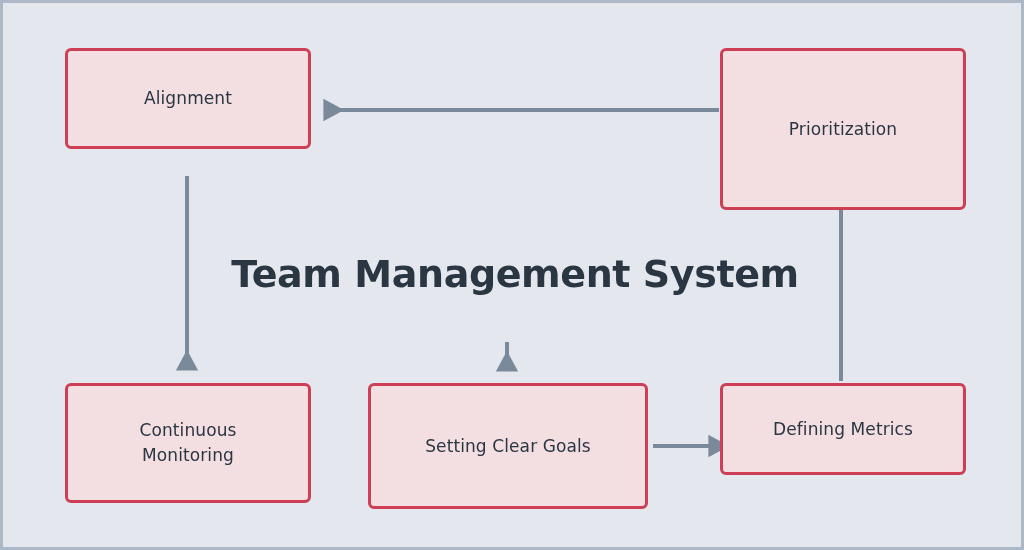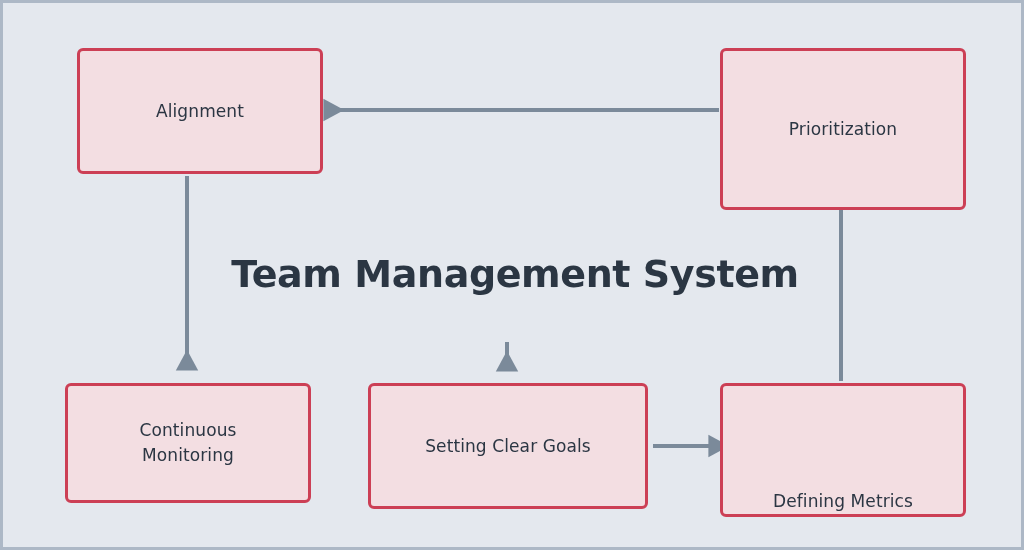--- a/index.html
+++ b/index.html
@@ -87,36 +87,36 @@
 
     <line x1="184" y1="173" x2="184" y2="366" stroke="#7b8a9a" stroke-width="4" marker-end="url(#ah-down)"></line>
 
     <line x1="504" y1="339" x2="504" y2="367" stroke="#7b8a9a" stroke-width="4" marker-end="url(#ah-down)"></line>
 
     <line x1="650" y1="443" x2="707" y2="443" stroke="#7b8a9a" stroke-width="4" marker-end="url(#ah-right)"></line>
 
     <line x1="838" y1="378" x2="838" y2="184" stroke="#7b8a9a" stroke-width="4" marker-end="url(#ah-up)"></line>
   </svg>
 
-  <div class="node" style="left:62px; top:45px; width:246px; height:126px;margin-left:12px;">
+  <div class="node" style="left:62px; top:45px; width:246px; height:101px;">
     <span class="node-label">Alignment</span>
   </div>
 
   <div class="node" style="left:717px; top:45px; width:246px; height:162px;">
     <span class="node-label">Prioritization</span>
   </div>
 
   <div class="node" style="left:62px; top:380px; width:246px; height:120px;">
     <span class="node-label">Continuous
 Monitoring</span>
   </div>
 
   <div class="node" style="left:365px; top:380px; width:280px; height:126px;">
     <span class="node-label">Setting Clear Goals</span>
   </div>
 
-  <div class="node" style="left:717px; top:380px; width:246px; height:134px;align-items:flex-end;">
+  <div class="node" style="left:717px; top:380px; width:246px; height:92px;">
     <span class="node-label">Defining Metrics</span>
   </div>
 
   <div id="diagram-title">Team Management System</div>
 
 </div>
 
 </body></html>

